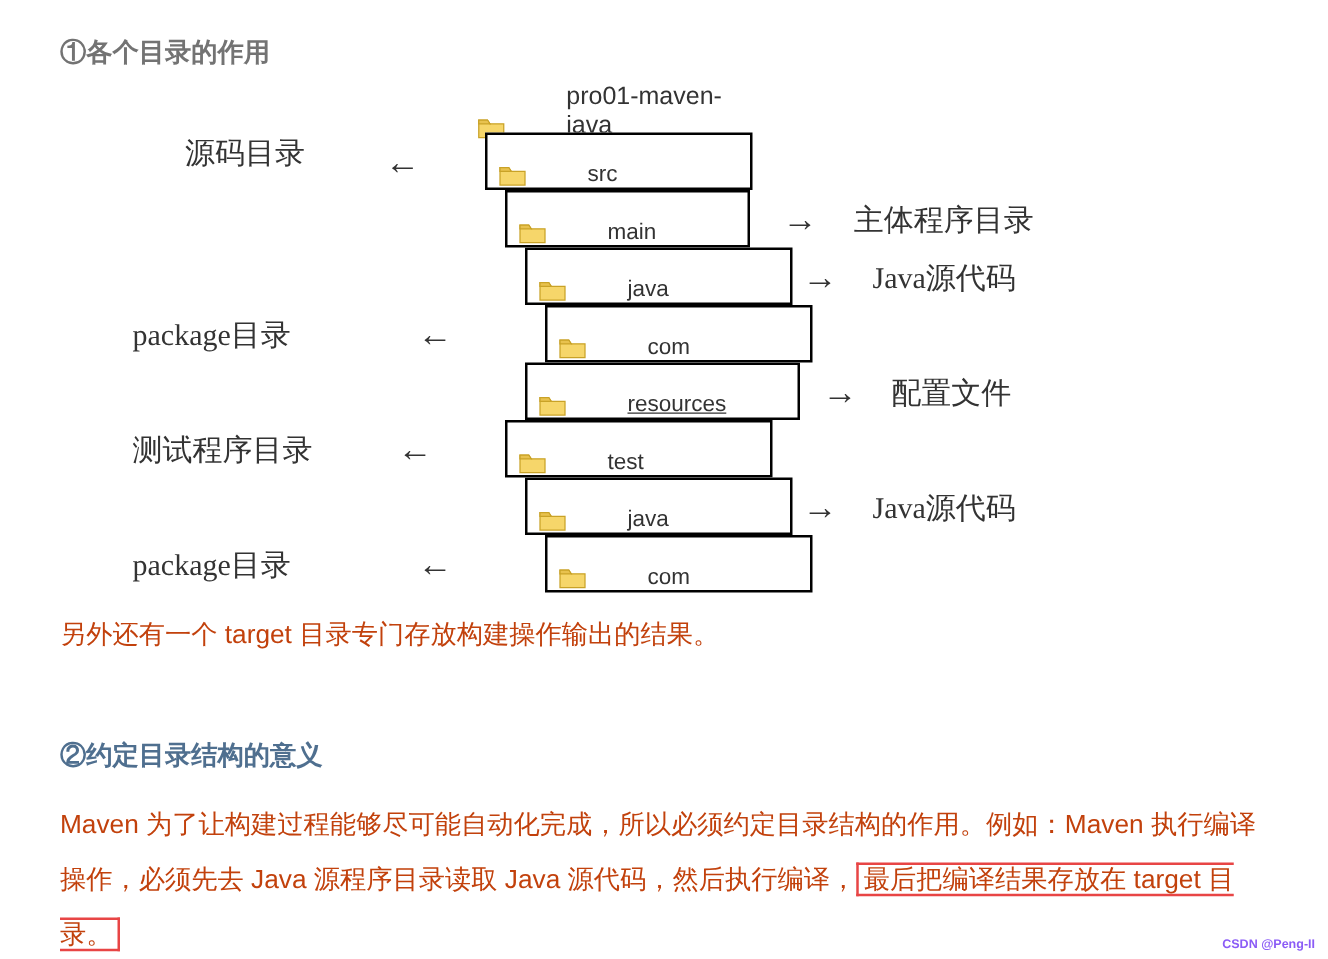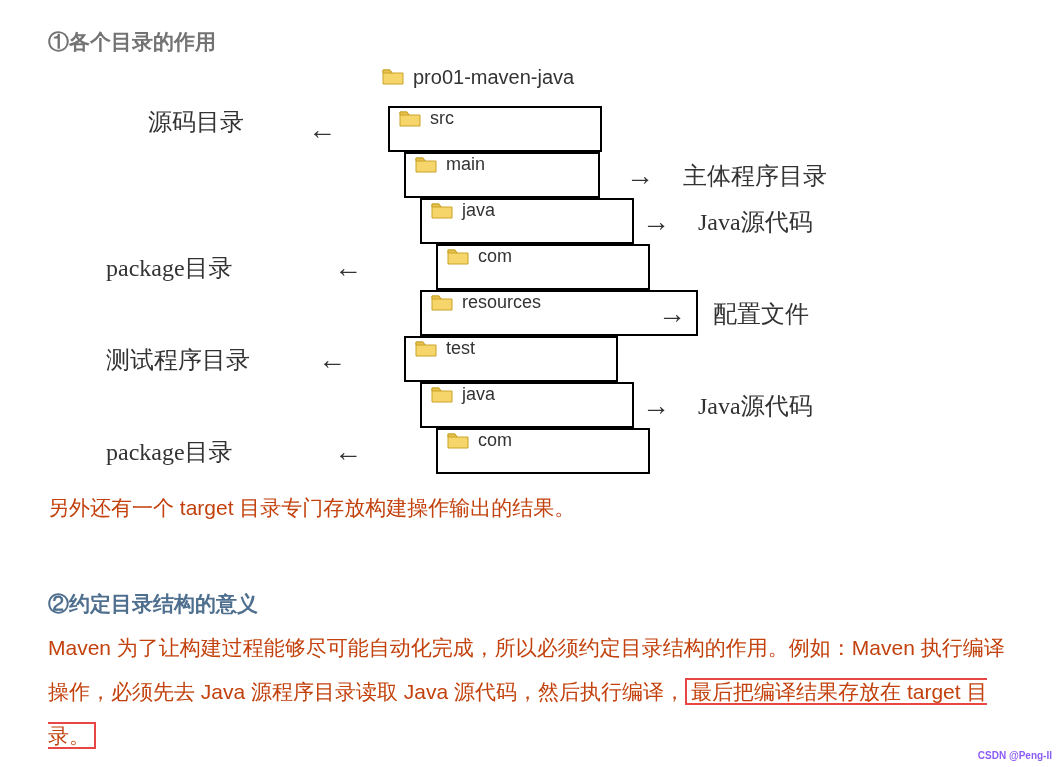--- a/index.html
+++ b/index.html
@@ -16,38 +16,39 @@
       font-size: 21px;
       font-weight: bold;
       color: #737373;
       margin-bottom: 8px;
     }
     .heading2 {
       font-size: 21px;
       font-weight: bold;
       color: #4F6F8F;
       margin-top: 60px;
-      margin-bottom: 8px;
+      margin-bottom: 20px;
     }
     .diagram {
       position: relative;
       width: 860px;
       height: 420px;
       margin-left: 30px;
       margin-top: 10px;
     }
     .node {
       position: absolute;
       border: 2px solid #000;
       background: #fff;
       display: flex;
-      align-items: flex-start;
+      align-items: flex-end;
       padding-left: 8px;
       font-size: 18px;
       height: 46px;
+      gap: 40px;
     }
     .node-top {
       border: none;
       background: transparent;
       font-size: 20px;
     }
     .folder-icon {
       width: 24px;
       height: 20px;
       margin-right: 8px;
@@ -145,21 +146,21 @@
       <svg viewBox="0 0 24 20">
           <path d="M2 4 L9 4 L11 7 L22 7 L22 18 L2 18 Z" fill="#F6D66A" stroke="#C9A227" stroke-width="1"></path>
           <path d="M2 4 L9 4 L11 7 L2 7 Z" fill="#E8C24F" stroke="#C9A227" stroke-width="1"></path>
         </svg>
     </span>
     <span>com</span>
   </div>
   <span class="label-left" style="left:28px; top:186px;">package目录</span>
   <span class="arrow" style="left:256px; top:188px;">←</span>
 
-  <div class="node" style="left:342px; top:224px; width:278px;">
+  <div class="node" style="left:342px; top:224px; width:220px;text-decoration:underline;">
     <span class="folder-icon">
       <svg viewBox="0 0 24 20">
           <path d="M2 4 L9 4 L11 7 L22 7 L22 18 L2 18 Z" fill="#F6D66A" stroke="#C9A227" stroke-width="1"></path>
           <path d="M2 4 L9 4 L11 7 L2 7 Z" fill="#E8C24F" stroke="#C9A227" stroke-width="1"></path>
         </svg>
     </span>
     <span>resources</span>
   </div>
   <span class="arrow" style="left:580px; top:234px;">→</span>
   <span class="label-right" style="left:635px; top:232px;text-align:center;">配置文件</span>

